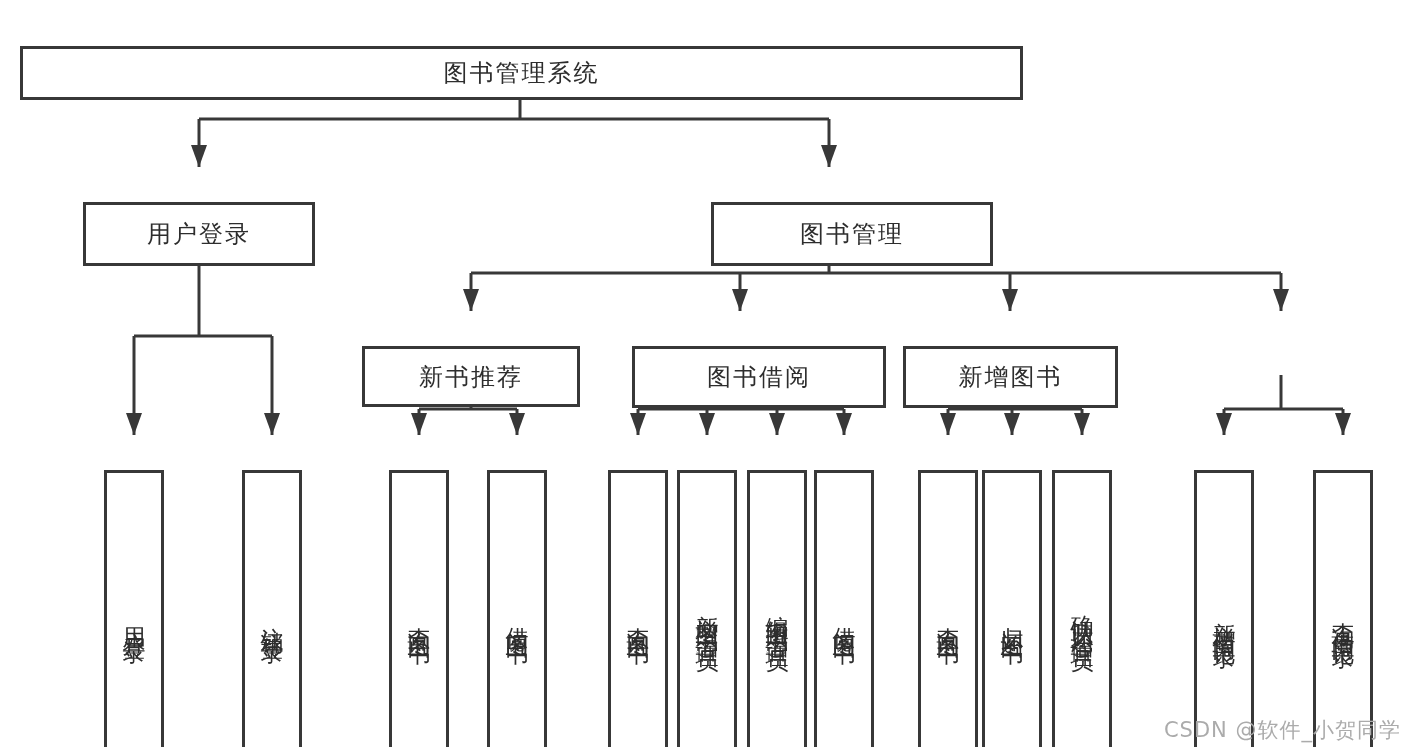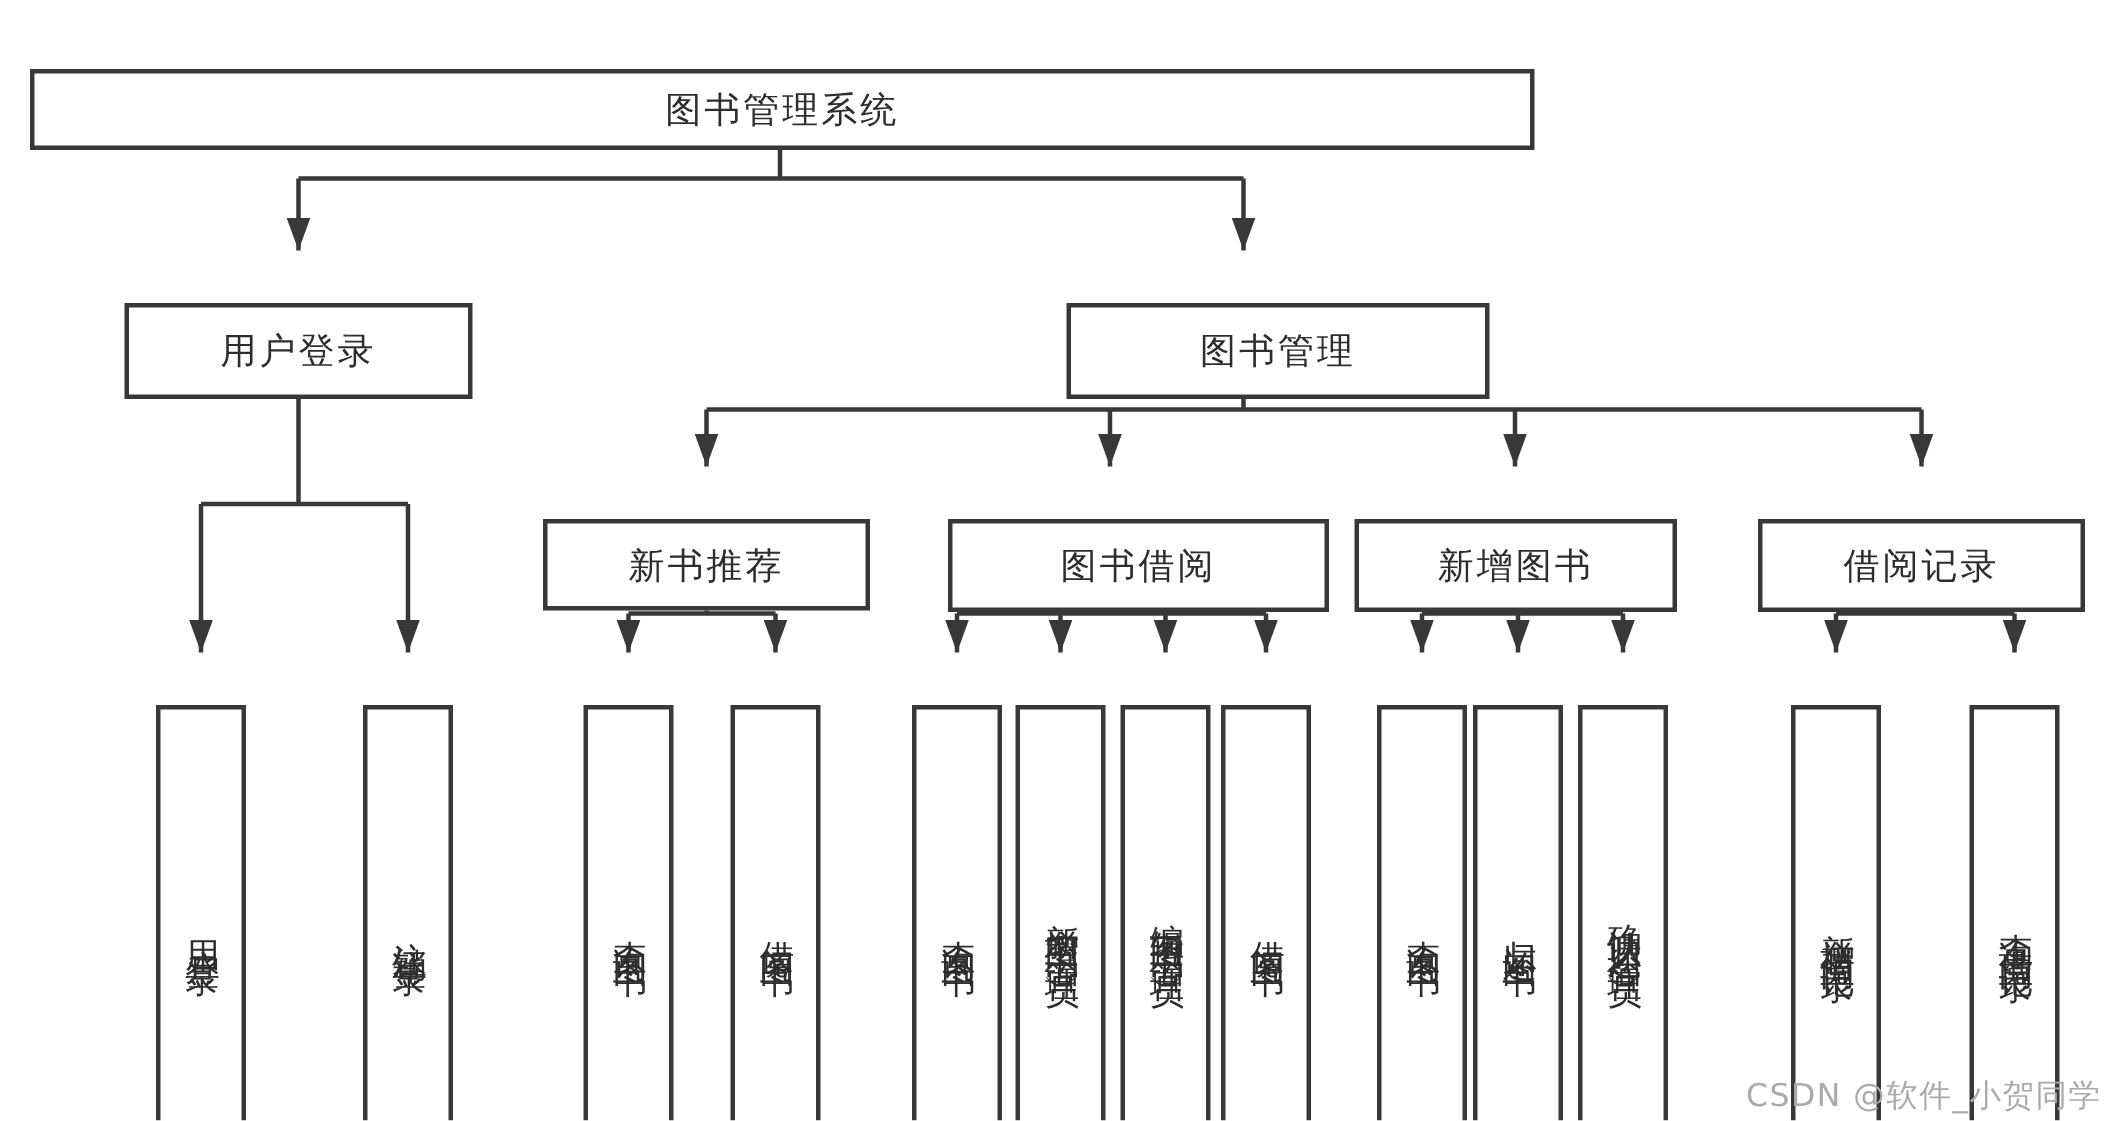--- a/index.html
+++ b/index.html
@@ -143,21 +143,20 @@
   </svg>
 
   <div class="node n-root">图书管理系统</div>
 
   <div class="node n-l2a">用户登录</div>
   <div class="node n-l2b">图书管理</div>
 
   <div class="node n-l3a">新书推荐</div>
   <div class="node n-l3b">图书借阅</div>
   <div class="node n-l3c">新增图书</div>
-  <div class="node n-l3d">借阅记录</div>
 
   <div class="node node-v leaf f0">用户登录</div>
   <div class="node node-v leaf f1">注销登录</div>
   <div class="node node-v leaf f2">查询图书</div>
   <div class="node node-v leaf f3">借阅图书</div>
   <div class="node node-v leaf f4">查询图书</div>
   <div class="node node-v leaf f5">新增图书（管理员）</div>
   <div class="node node-v leaf f6">编辑图书（管理员）</div>
   <div class="node node-v leaf f7">借阅图书</div>
   <div class="node node-v leaf f8">查询图书</div>

